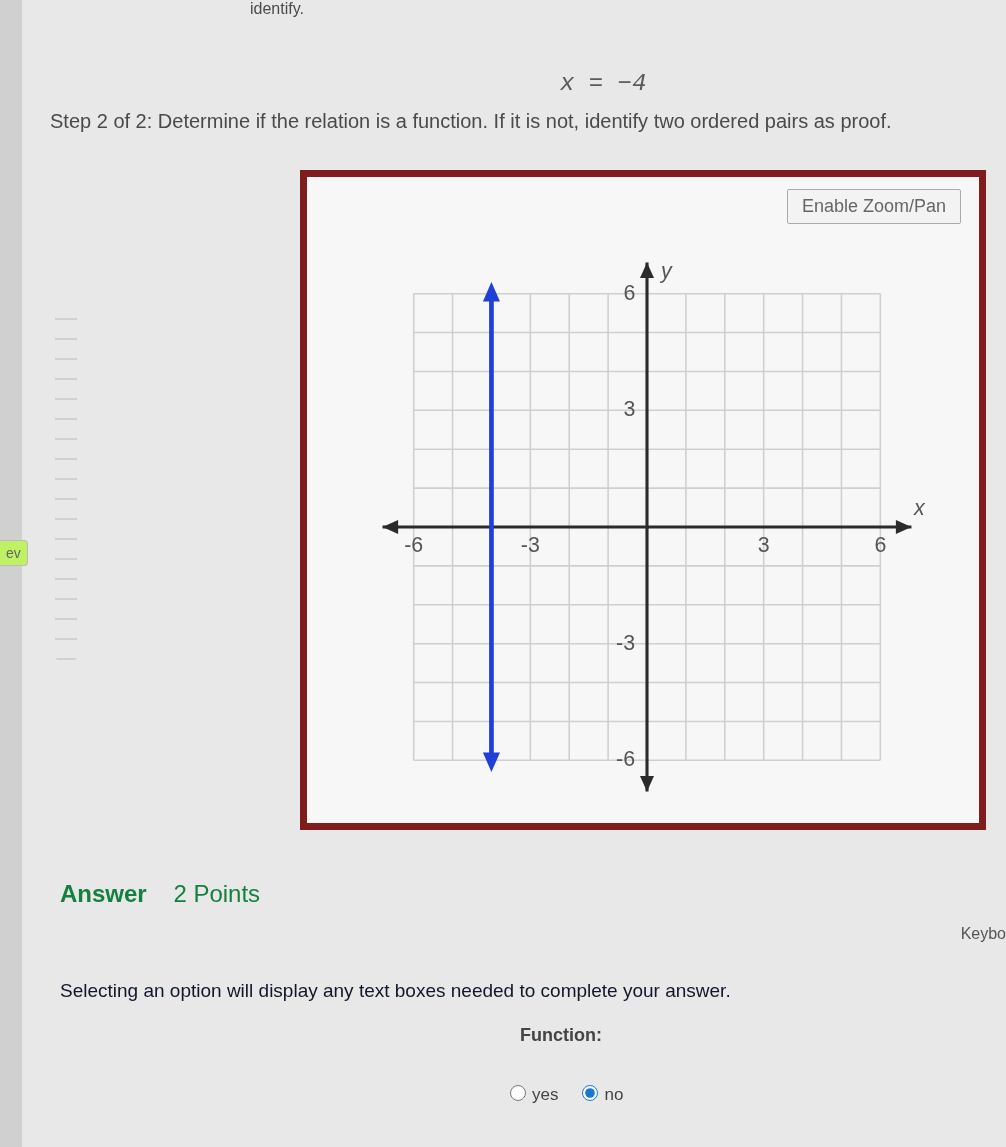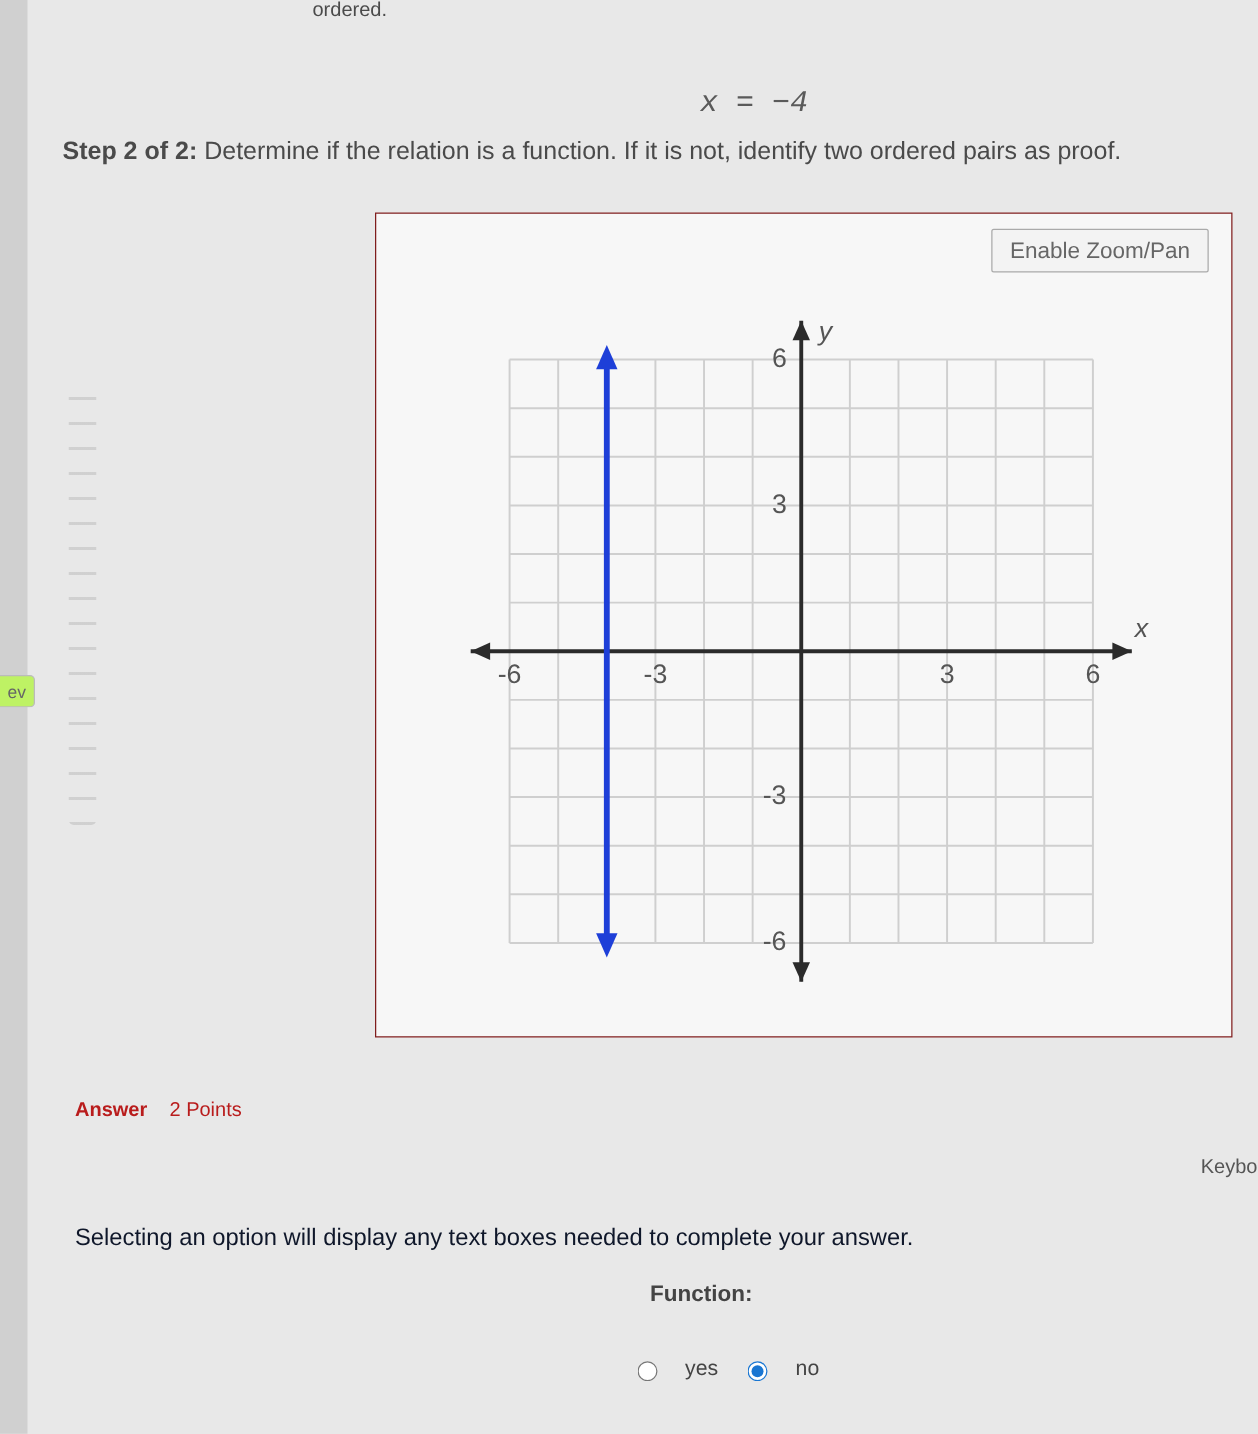--- a/index.html
+++ b/index.html
@@ -49,28 +49,28 @@
     font-weight: 500;
   }
   .step-line {
     position: absolute;
     top: 110px;
     left: 50px;
     right: 10px;
     font-size: 20px;
     color: #4a4a4a;
   }
-  .step-bold { font-weight: 700; }
+  .step-bold { font-weight: 400; }
   .graph-box {
     position: absolute;
     top: 170px;
     left: 300px;
     right: 20px;
     height: 660px;
-    border: 1px solid #7f1d1d;
+    border: 7px solid #7f1d1d;
     background: #f7f7f7;
   }
   .zoom-btn {
     position: absolute;
     top: 12px;
     right: 18px;
     border: 1px solid #aaa;
     background: #f3f3f3;
     padding: 6px 14px;
     font-size: 18px;
@@ -101,22 +101,22 @@
     opacity: 0.3;
     border-radius: 4px;
   }
   .answer-section {
     position: absolute;
     top: 880px;
     left: 60px;
     right: 0;
   }
   .answer-head {
-    font-size: 16px;
-    color: #b91c1c;
+    font-size: 24px;
+    color: #15803d;
     margin-bottom: 40px;
   }
   .answer-head .bold { font-weight: 700; }
   .keyb {
     position: absolute;
     top: 925px;
     right: 0;
     font-size: 16px;
     color: #555;
     text-align: right;
@@ -139,31 +139,31 @@
   .radio-group {
     position: absolute;
     top: 1085px;
     left: 510px;
     display: flex;
     gap: 24px;
     align-items: center;
     font-size: 17px;
     color: #444;
   }
-  .radio-group label { display: flex; align-items: flex-end; gap: 22px; cursor: pointer; }
+  .radio-group label { display: flex; align-items: flex-start; gap: 6px; cursor: pointer; }
   .radio-group input { width: 16px; height: 16px; accent-color: #1976d2; }
 </style>
 </head>
 <body>
 
 <div class="left-margin"></div>
 
 <div class="prev-tab">ev</div>
 
-<div class="truncated-top">ordered.</div>
+<div class="truncated-top">identify.</div>
 
 <div class="equation">x = −4</div>
 
 <div class="step-line">
   <span class="step-bold">Step 2 of 2:</span><span> Determine if the relation is a function. If it is not, identify two ordered pairs as proof.</span>
 </div>
 
 <div class="spiral"></div>
 
 <div class="graph-box">

